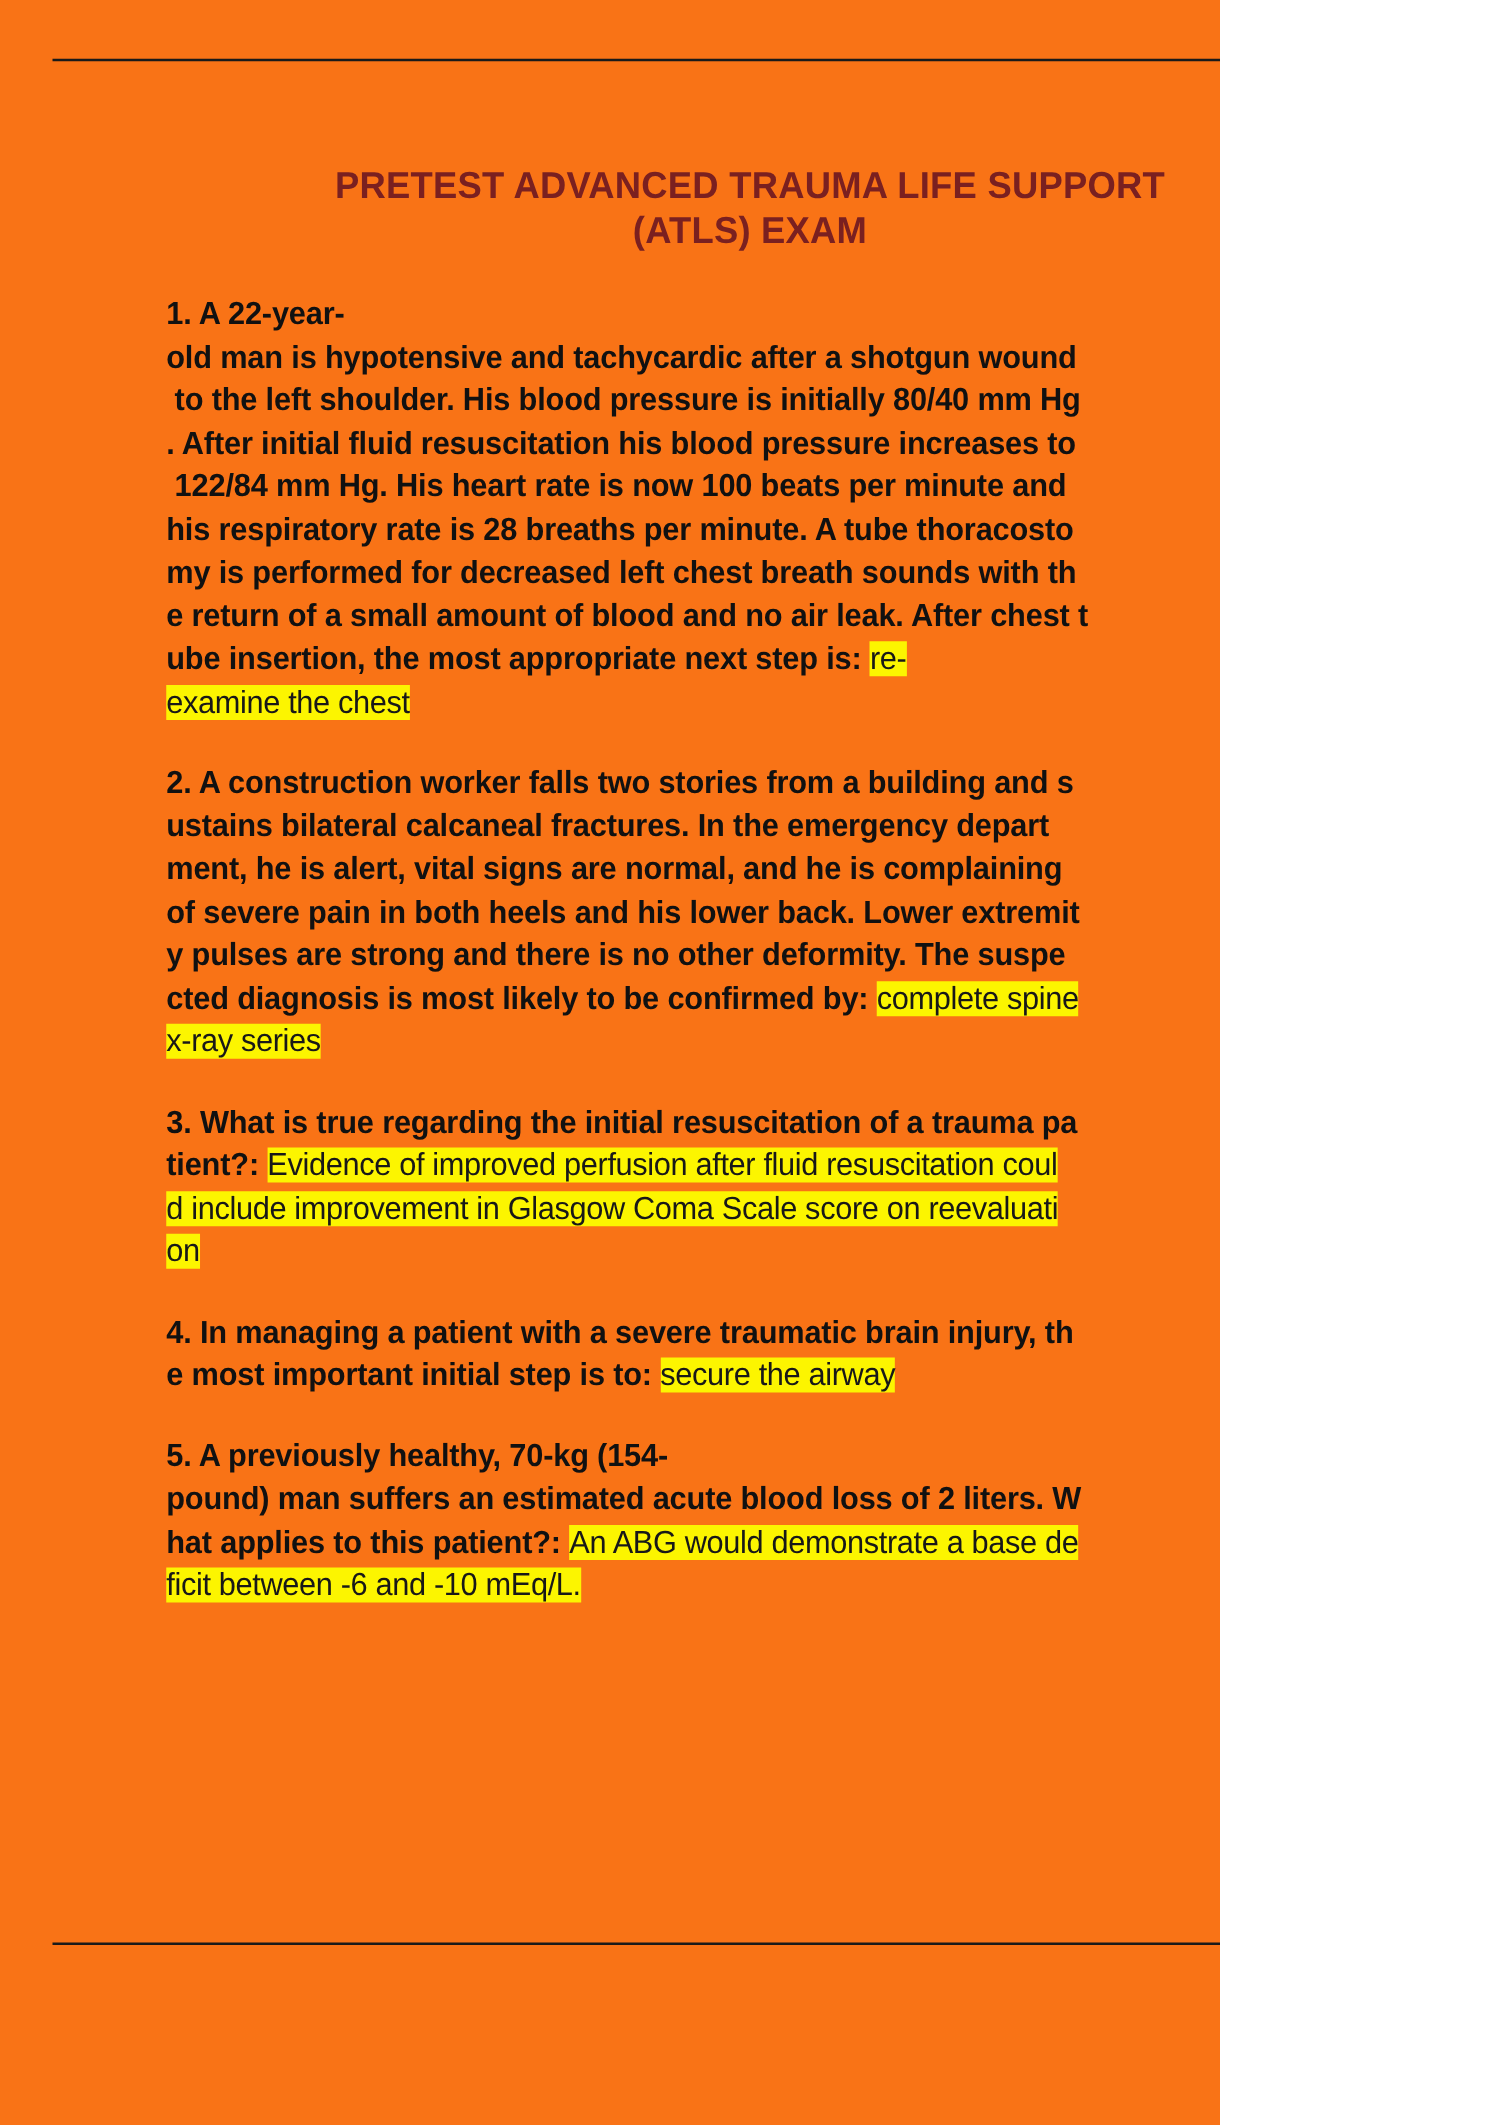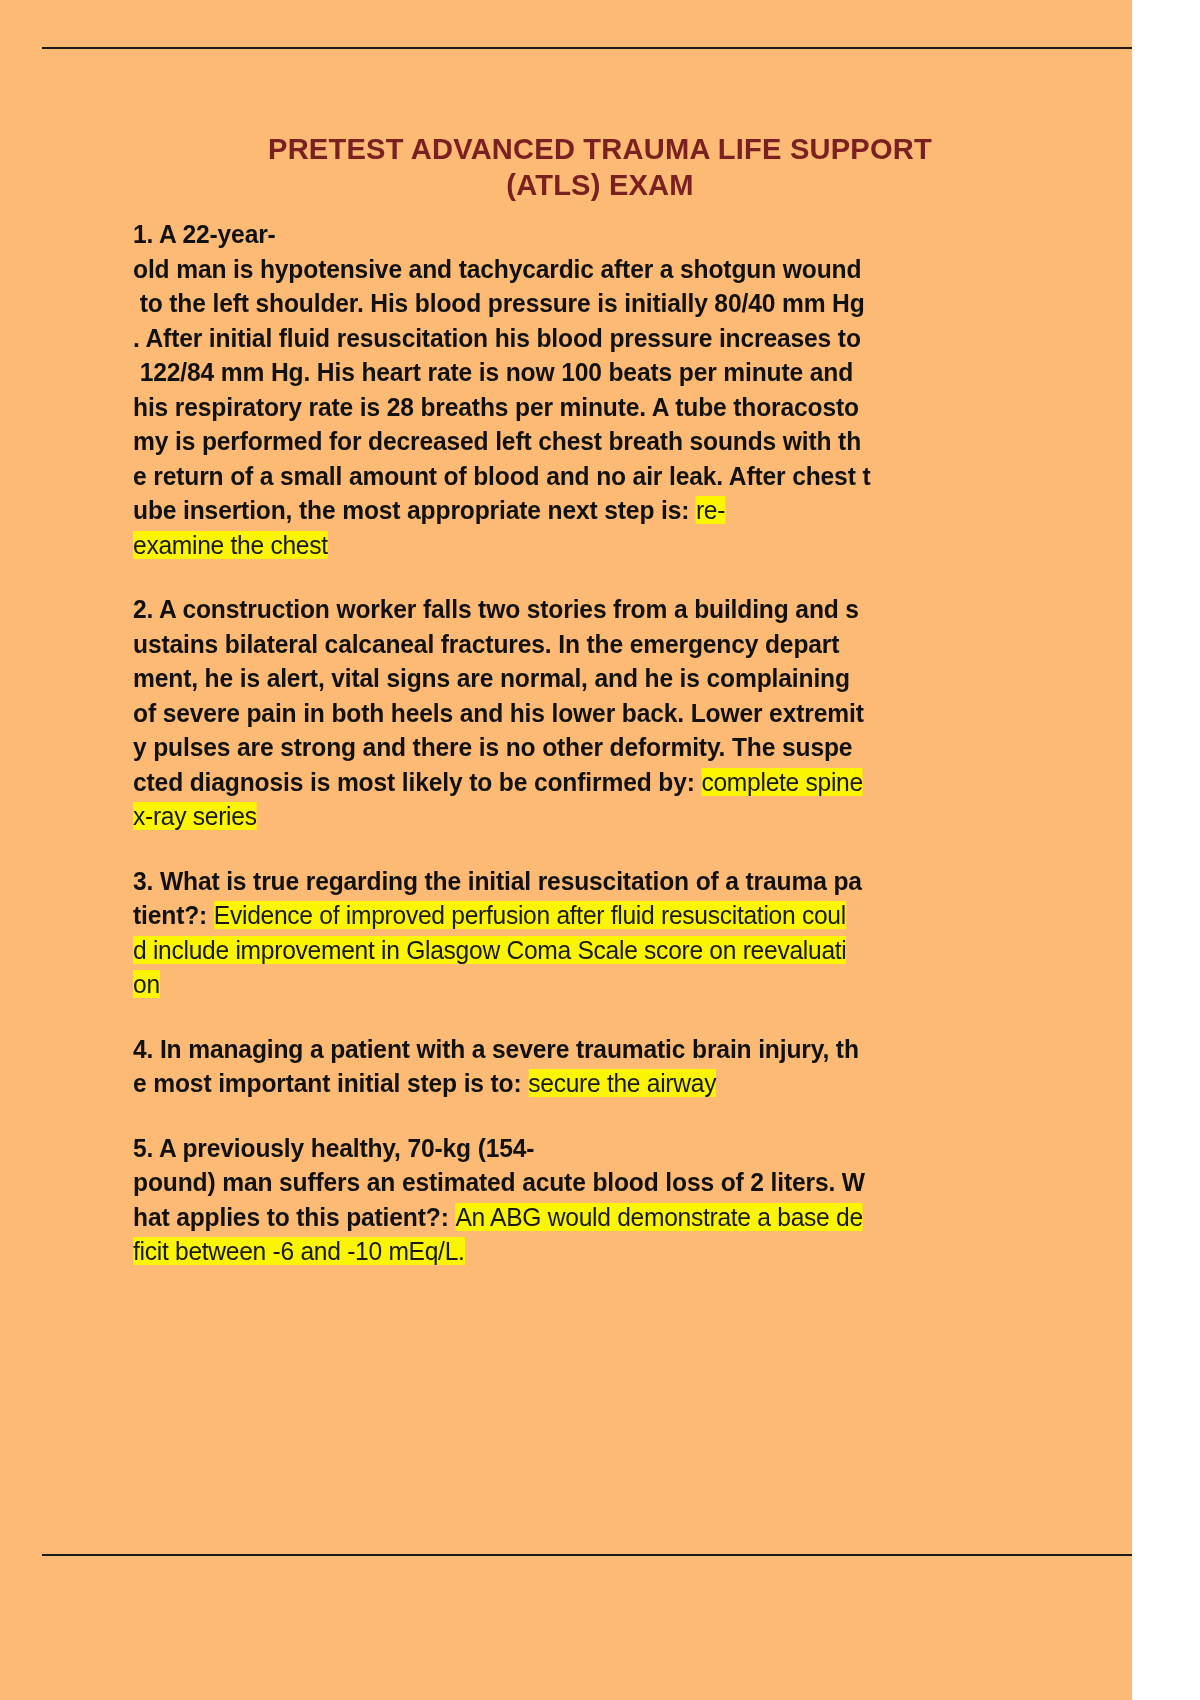--- a/index.html
+++ b/index.html
@@ -9,23 +9,23 @@
   }
   body {
     width: 1200px;
     height: 1700px;
     font-family: "Liberation Sans", "DejaVu Sans", sans-serif;
     -webkit-font-smoothing: antialiased;
   }
 
   .page {
     position: relative;
-    width: 1132px;
+    width: 976px;
     height: 1700px;
-    background: #fdba74;
+    background: #f97316;
     box-sizing: border-box;
     overflow: hidden;
   }
 
   
   .rule {
     position: absolute;
     left: 42px;
     width: 1116px;
     height: 0;
@@ -48,21 +48,21 @@
     letter-spacing: 0.2px;
     transform: scaleX(0.97);
     transform-origin: center top;
   }
   .title-line { display: block; white-space: pre; }
 
   
   .body-col {
     position: absolute;
     left: 133px;
-    top: 217px;
+    top: 234px;
     width: 880px;
   }
 
   .qa {
     margin: 0 0 30px 0;
     padding: 0;
     color: #111111;
     font-size: 25.5px;
     line-height: 34.5px;
     font-weight: bold;

